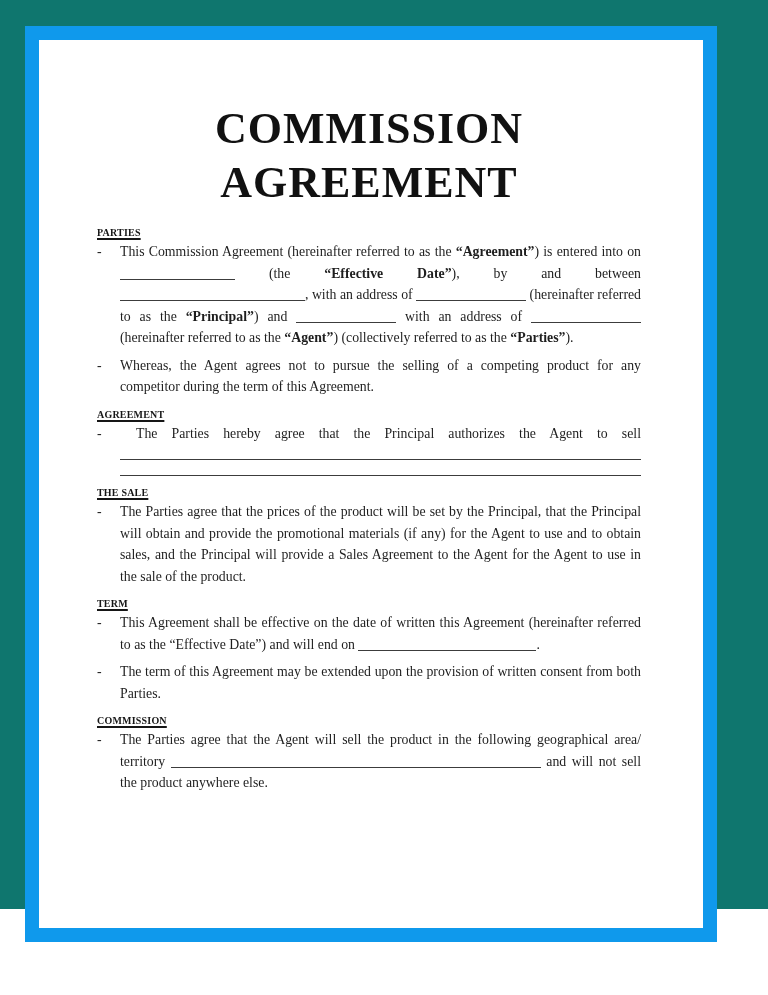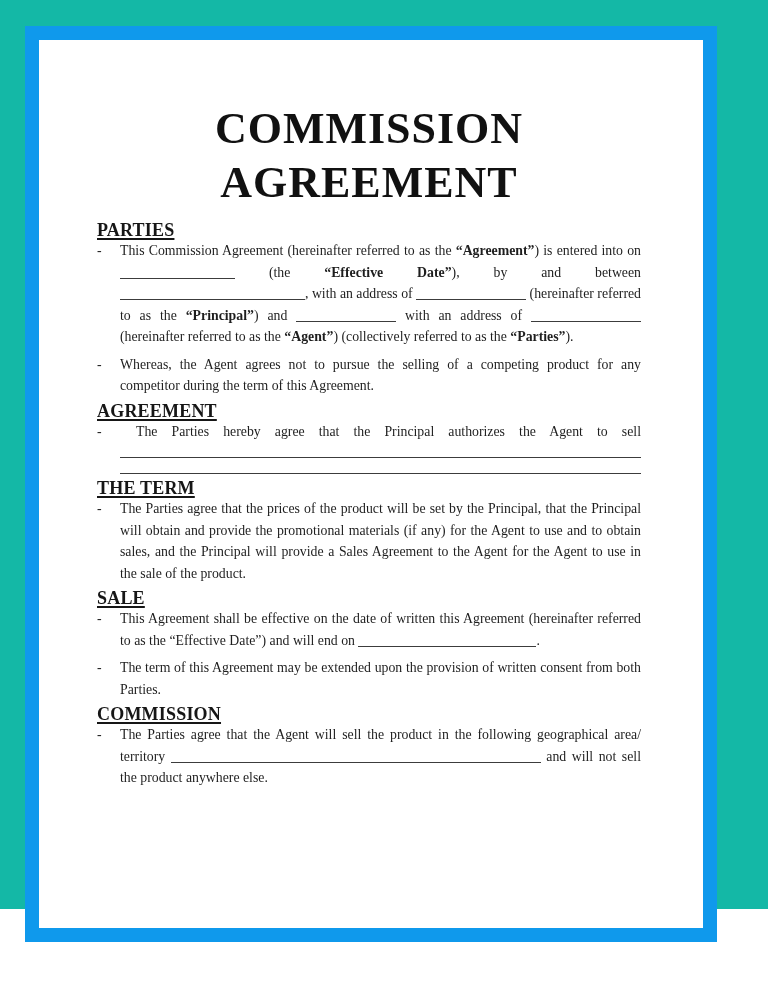--- a/index.html
+++ b/index.html
@@ -10,38 +10,38 @@
   }
   *{ box-sizing:border-box; }
   html,body{ margin:0; padding:0; }
   body{
     width:768px; height:995px;
     background:#ffffff;
     font-family:"Liberation Serif","DejaVu Serif",serif;
     color:var(--text-color);
     overflow:hidden;
   }
-  .canvas{ position:relative; width:768px; height:909px; background:#14b8a6; }
+  .canvas{ position:relative; width:768px; height:909px; background:#0f766e; }
   .frame{
     position:absolute; left:25px; top:26px;
     width:692px; height:916px;
     border:14px solid var(--frame-color);
     background:var(--page-bg);
   }
   .content{ padding:62px 62px 0 58px; }
   .title{
     margin:0 0 12px 0;
     text-align:center;
     font-size:44px; line-height:54px;
     font-weight:bold; letter-spacing:1px;
     color:#111;
   }
   .tline{ display:block; }
   .sec-h{
-    font-weight:bold; font-size:18px; line-height:17px;
+    font-weight:bold; font-size:10px; line-height:17px;
     margin:12px 0 13px 0;
     text-decoration:underline;
     text-decoration-thickness:1.5px;
     text-underline-offset:2px;
     letter-spacing:0.2px;
     color:#161616;
   }
   .para{
     display:flex;
     margin:0 0 6px 0;
@@ -79,24 +79,24 @@
           </div><div class="para">
             <span class="bullet">-</span>
             <div class="ptext"><span class="sseg">Whereas, the Agent agrees not to pursue the selling of a competing product for any competitor during the term of this Agreement.</span></div>
           </div><span class="sec-h">AGREEMENT</span><div class="para">
             <span class="bullet">-</span>
             <div class="ptext">
               <div class="tblock jall"><span class="sseg">The Parties hereby agree that the Principal authorizes the Agent to sell</span></div>
               <div class="rule"></div>
               <div class="rule"></div>
             </div>
-          </div><span class="sec-h">THE TERM</span><div class="para">
+          </div><span class="sec-h">THE SALE</span><div class="para">
             <span class="bullet">-</span>
             <div class="ptext"><span class="sseg">The Parties agree that the prices of the product will be set by the Principal, that the Principal will obtain and provide the promotional materials (if any) for the Agent to use and to obtain sales, and the Principal will provide a Sales Agreement to the Agent for the Agent to use in the sale of the product.</span></div>
-          </div><span class="sec-h">SALE</span><div class="para">
+          </div><span class="sec-h">TERM</span><div class="para">
             <span class="bullet">-</span>
             <div class="ptext"><span class="sseg">This Agreement shall be effective on the date of written this Agreement (hereinafter referred to as the “Effective Date”) and will end on </span><span class="snw nw"><span class="sblank blank" style="width: 178px;"></span><span class="ssuffix">.</span></span></div>
           </div><div class="para">
             <span class="bullet">-</span>
             <div class="ptext"><span class="sseg">The term of this Agreement may be extended upon the provision of written consent from both Parties.</span></div>
           </div><span class="sec-h">COMMISSION</span><div class="para">
             <span class="bullet">-</span>
             <div class="ptext"><span class="sseg">The Parties agree that the Agent will sell the product in the following geographical area/ territory </span><span class="snw nw"><span class="sblank blank" style="width: 370px;"></span></span><span class="sseg"> and will not sell the product anywhere else.</span></div>
           </div></main>
     </div>

